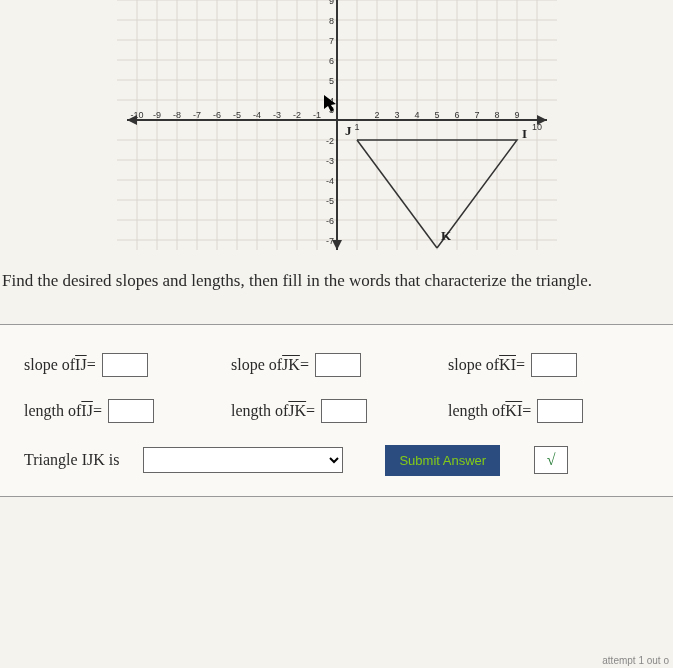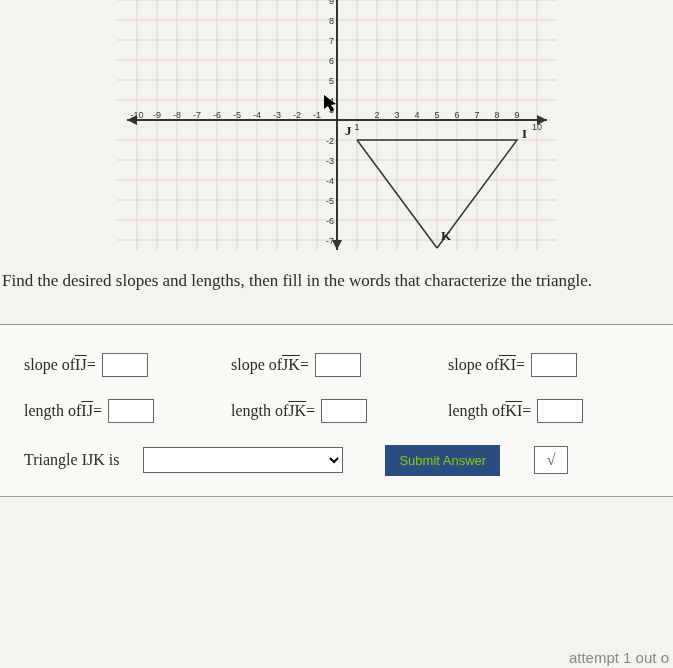--- a/index.html
+++ b/index.html
@@ -94,21 +94,21 @@
       align-items: center;
       justify-content: center;
       margin-left: 10px;
       color: #2b7e3a;
       font-size: 16px;
     }
     .attempt {
       position: absolute;
       right: 4px;
       bottom: 2px;
-      font-size: 15px;
+      font-size: 10px;
       color: #888;
       font-family: Arial, sans-serif;
     }
   </style>
 </head>
 <body>
 
 <div class="graph-container">
   <svg class="graph" width="440" height="250" viewBox="0 0 440 250">
 

